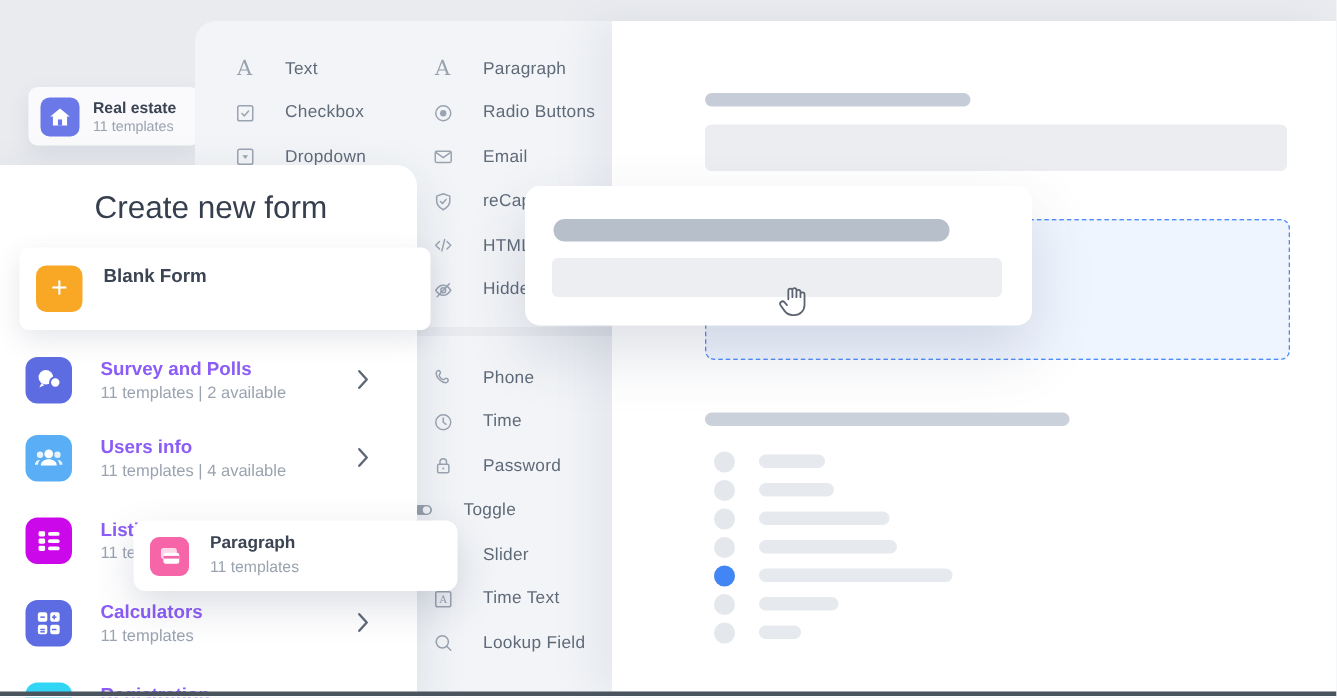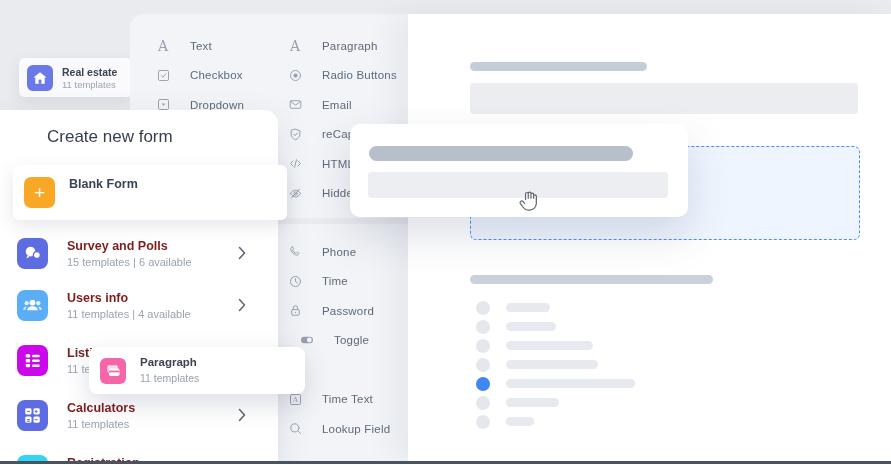--- a/index.html
+++ b/index.html
@@ -27,28 +27,28 @@
   .inp1{left:62px;top:69px;width:388px;height:31px;background:#ecedf1;border-radius:4px}
   .dropzone{left:62px;top:132px;width:388px;height:92px;background:#eff5fe;border:1.5px dashed #4f8cf7;border-radius:6px}
   .lab2{left:62px;top:261px;width:243px;height:9px;background:#cbd1db}
   .orow{position:absolute;left:68px;display:flex;align-items:center;height:14px}
   .odot{width:14px;height:14px;border-radius:50%;background:#e4e7ec;flex:0 0 14px}
   .odot.sel{background:#4285f4}
   .obar{height:9px;border-radius:4.5px;background:#e6e9ee;margin-left:16px}
 
   
   .sidebar{left:0;top:110px;width:278px;height:355px;background:#fff;border-radius:0 14px 0 0;z-index:5;box-shadow:0 12px 34px rgba(50,62,95,.13)}
-  .sb-title{position:absolute;left:47px;top:17px;font-size:17px;color:#363f4e}
+  .sb-title{position:absolute;left:63px;top:17px;font-size:21px;color:#363f4e}
   .blank-card{position:absolute;left:13px;top:55px;width:274px;height:55px;background:#fff;border-radius:6px;box-shadow:0 6px 18px rgba(60,72,105,.13);cursor:pointer}
   .blank-icon{position:absolute;left:11px;top:12px;width:31px;height:31px;border-radius:7px;background:#f9a826;color:#fff;display:flex;align-items:center;justify-content:center;font-size:19px;font-weight:400;line-height:1}
   .blank-t{position:absolute;left:56px;top:12px;font-size:12.5px;font-weight:700;color:#3b4453}
   .blank-s{position:absolute;left:56px;top:29px;font-size:11.5px;color:#9aa3b0}
   .sb-item{position:absolute;left:0;width:278px;height:34px;cursor:pointer}
   .sb-ico{position:absolute;left:17px;top:0;width:31px;height:31px;border-radius:8px}
-  .sb-t{position:absolute;left:67px;top:1px;font-size:12.5px;font-weight:700;color:#7f1d1d;white-space:nowrap}
+  .sb-t{position:absolute;left:67px;top:1px;font-size:12.5px;font-weight:700;color:#8b5cf6;white-space:nowrap}
   .sb-m{position:absolute;left:67px;top:18px;font-size:11px;color:#9aa3b0;white-space:nowrap}
   .sb-ch{position:absolute;left:238px;top:8px}
 
   
   .re-card{left:19px;top:58px;width:114px;height:39px;background:rgba(251,251,253,.95);border-radius:6px;z-index:2;box-shadow:0 5px 14px rgba(70,80,110,.10)}
   .re-ico{position:absolute;left:8px;top:7px;width:26px;height:26px;border-radius:6px;background:#6a78e8}
   .re-t{position:absolute;left:43px;top:8px;font-size:10.5px;font-weight:700;color:#3b4453;white-space:nowrap}
   .re-s{position:absolute;left:43px;top:21px;font-size:9.5px;color:#9aa3b0;white-space:nowrap}
   .pay-card{left:89px;top:347px;width:216px;height:47px;background:#fff;border-radius:8px;z-index:6;box-shadow:0 10px 26px rgba(60,72,105,.18);cursor:grabbing}
   .pay-ico{position:absolute;left:11px;top:11px;width:26px;height:26px;border-radius:6px;background:#f765a9}
@@ -167,28 +167,37 @@
   <div class="pitem" style="left:157px;top:78px">
     <span class="picon">
       <svg width="15" height="15" viewBox="0 0 24 24">
           <rect x="6" y="10.5" width="12" height="9" rx="1.5"></rect>
           <path d="M8.5 10.5V8a3.5 3.5 0 017 0v2.5"></path>
           <circle cx="12" cy="15" r="1.1" fill="#9aa3b1" stroke="none"></circle>
         </svg>
     </span>
     <span class="plabel">Password</span>
   </div>
-  <div class="pitem" style="left:169px;top:107.5px">
+  <div class="pitem" style="left:144px;top:107.5px">
     <span class="picon">
       <svg width="16" height="16" viewBox="0 0 24 24">
           <rect x="3" y="7" width="18" height="10" rx="5" fill="#97a0ae" stroke="none"></rect>
           <circle cx="15.5" cy="12" r="3.7" fill="#f2f4f7" stroke="none"></circle>
         </svg>
     </span>
     <span class="plabel">Toggle</span>
+  </div>
+  <div class="pitem" style="left:157px;top:137px">
+    <span class="picon">
+      <svg width="15" height="15" viewBox="0 0 24 24">
+          <path d="M4 12h16"></path>
+          <circle cx="10" cy="12" r="3"></circle>
+        </svg>
+    </span>
+    <span class="plabel">Slider</span>
   </div>
   <div class="pitem" style="left:157px;top:166.5px">
     <span class="picon">
       <svg width="15" height="15" viewBox="0 0 24 24">
           <rect x="4" y="4" width="16" height="16" rx="2"></rect>
           <text x="12" y="16" text-anchor="middle" font-size="11" fill="#9aa3b1" stroke="none" font-family="DejaVu Serif, serif">A</text>
         </svg>
     </span>
     <span class="plabel">Time Text</span>
   </div>
@@ -260,21 +269,21 @@
 
   <div class="sb-item" style="top:128px">
     <div class="sb-ico" style="background:#5e6ce2">
       <svg width="31" height="31" viewBox="0 0 32 32">
           <circle cx="14" cy="14" r="5" fill="#fff"></circle>
           <path d="M11 18l-1.5 3 3.5-1.5z" fill="#fff"></path>
           <circle cx="20.5" cy="17.5" r="3.6" fill="#fff" stroke="#5e6ce2" stroke-width="1.4"></circle>
         </svg>
     </div>
     <div class="sb-t">Survey and Polls</div>
-    <div class="sb-m">15 templates  |  6 available</div>
+    <div class="sb-m">11 templates  |  2 available</div>
     <span class="sb-ch"><svg width="8" height="14" viewBox="0 0 8 14">
           <path d="M1.5 1.5L6.5 7l-5 5.5" fill="none" stroke="#5f6975" stroke-width="1.6" stroke-linecap="round" stroke-linejoin="round"></path>
         </svg></span>
   </div>
 
   <div class="sb-item" style="top:180px">
     <div class="sb-ico" style="background:#5aaef5">
       <svg width="31" height="31" viewBox="0 0 32 32" fill="#fff">
           <circle cx="16" cy="13" r="3"></circle>
           <path d="M10.5 21c0-2.7 2.5-4.3 5.5-4.3s5.5 1.6 5.5 4.3z"></path>

